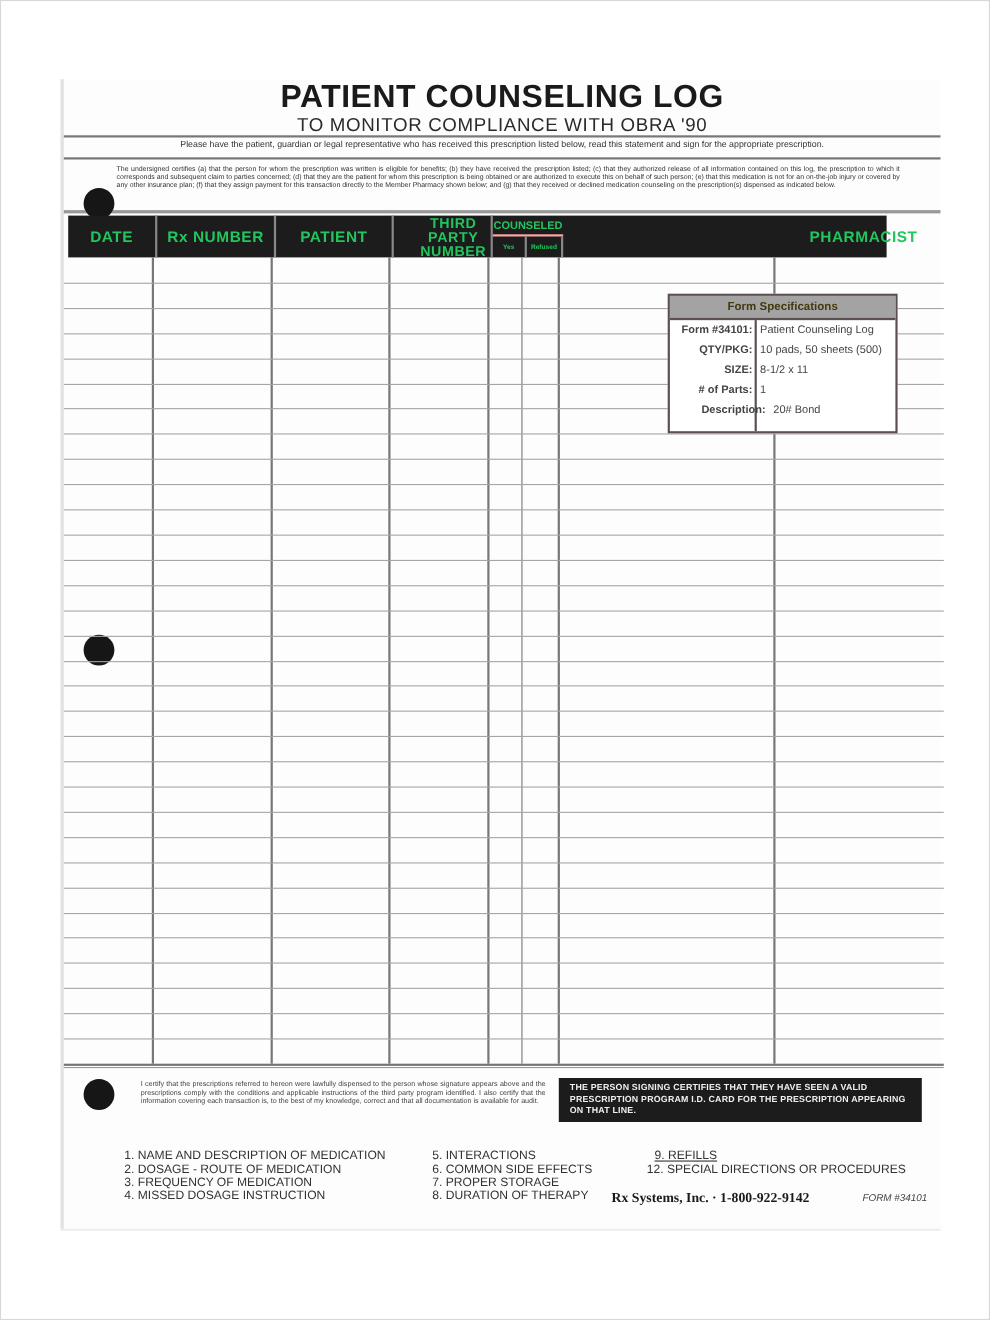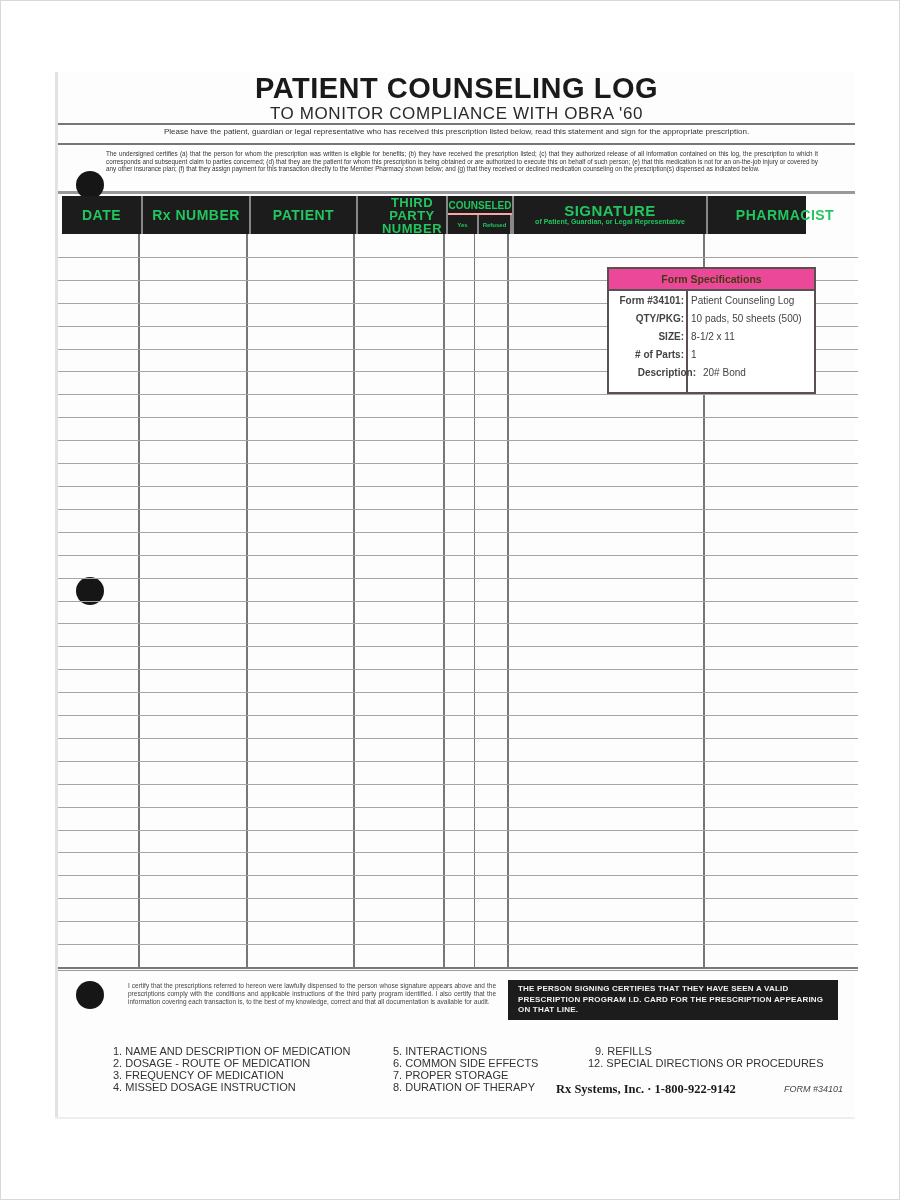--- a/index.html
+++ b/index.html
@@ -18,21 +18,21 @@
     .th { position: absolute; top: 0; height: 38px; display: flex; align-items: center; justify-content: center; font-weight: bold; font-size: 14px; letter-spacing: 0.5px; border-right: 2px solid #888; text-align: center; }
     .th.two { flex-direction: column; line-height: 13px; font-size: 13px; }
     .th .small { font-size: 7px; letter-spacing: 0; font-weight: bold; line-height: 9px; }
     .counsel-top { position: absolute; top: 2px; height: 17px; display: flex; align-items: center; justify-content: center; font-size: 10px; font-weight: bold; border-bottom: 2px solid #fca5a5; }
     .counsel-sub { position: absolute; top: 19px; height: 19px; display: flex; align-items: center; justify-content: center; font-size: 6px; font-weight: bold; border-right: 2px solid #888; }
     .grid { position: absolute; left: 0; top: 162px; width: 800px; height: 733px; }
     .row-line { position: absolute; left: 0; width: 100%; height: 1px; background: #a5a5a5; }
     .col-line { position: absolute; top: 0; width: 2px; height: 100%; background: #777; }
     .grid-bottom { position: absolute; left: 0; top: 895px; width: 800px; height: 4px; border-top: 2px solid #777; border-bottom: 1px solid #999; }
     .specs { position: absolute; left: 549px; top: 195px; width: 209px; height: 127px; background: #ffffff; border: 2px solid #5a5050; }
-    .specs-head { height: 22px; background: #ec4899; border-bottom: 2px solid #5a5050; font-size: 10.5px; font-weight: bold; color: #443a10; display: flex; align-items: center; justify-content: center; }
+    .specs-head { height: 22px; background: #a3a3a3; border-bottom: 2px solid #5a5050; font-size: 10.5px; font-weight: bold; color: #443a10; display: flex; align-items: center; justify-content: center; }
     .specs-body { position: relative; height: 101px; }
     .specs-divider { position: absolute; left: 77px; top: 0; width: 2px; height: 101px; background: #5a5050; }
     .spec-row { position: absolute; left: 0; width: 100%; height: 18px; font-size: 10px; color: #444; }
     .spec-k { position: absolute; right: 130px; text-align: right; font-weight: bold; }
     .spec-v { position: absolute; left: 82px; }
     .footer-cert { position: absolute; left: 70px; top: 910px; width: 368px; font-size: 6.5px; line-height: 8px; color: #444; text-align: justify; }
     .notice { position: absolute; left: 450px; top: 908px; width: 330px; height: 40px; background: #1c1c1c; color: #f0f0f0; font-size: 8px; font-weight: bold; line-height: 10.5px; padding: 4px 10px; letter-spacing: 0.2px; }
     .counsel-intro { position: absolute; left: 28px; top: 958px; font-size: 11.6px; color: #333; white-space: nowrap; }
     .list { position: absolute; font-size: 11px; line-height: 12px; color: #333; }
     .list div { white-space: nowrap; }
@@ -41,21 +41,21 @@
   </style>
 </head>
 <body>
 
 <div class="frame"></div>
 <div class="page-bottom"></div>
 
 <div class="page">
 
   <div class="title">PATIENT COUNSELING LOG</div>
-  <div class="subtitle">TO MONITOR COMPLIANCE WITH OBRA '60</div>
+  <div class="subtitle">TO MONITOR COMPLIANCE WITH OBRA '90</div>
 
   <div class="hr" style="top:51px;"></div>
   <div class="instr">Please have the patient, guardian or legal representative who has received this prescription listed below, read this statement and sign for the appropriate prescription.</div>
   <div class="hr" style="top:71px;"></div>
   <div class="certify">The undersigned certifies (a) that the person for whom the prescription was written is eligible for benefits; (b) they have received the prescription listed; (c) that they authorized release of all information contained on this log, the prescription to which it corresponds and subsequent claim to parties concerned; (d) that they are the patient for whom this prescription is being obtained or are authorized to execute this on behalf of such person; (e) that this medication is not for an on-the-job injury or covered by any other insurance plan; (f) that they assign payment for this transaction directly to the Member Pharmacy shown below; and (g) that they received or declined medication counseling on the prescription(s) dispensed as indicated below.</div>
   <div class="hr" style="top:119px; height:3px; background:#999;"></div>
 
   <div class="hole" style="left:18px; top:99px;"></div>
   <div class="hole" style="left:18px; top:505px;"></div>
   <div class="hole" style="left:18px; top:909px;"></div>
@@ -70,24 +70,20 @@
     <div class="th" style="left:189px; width:107px;">
         <span>PATIENT</span>
       </div>
     <div class="th two" style="left:296px; width:90px;padding-left:20px;">
       <span>THIRD PARTY</span>
       <span>NUMBER</span>
     </div>
     <div class="counsel-top" style="left:386px; width:64px;">COUNSELED</div>
     <div class="counsel-sub" style="left:386px; width:31px;">Yes</div>
     <div class="counsel-sub" style="left:417px; width:33px;">Refused</div>
-    <div class="th two" style="left:450px; width:196px; border-left:2px solid #888;">
-      <span style="font-size:15px;">SIGNATURE</span>
-      <span class="small">of Patient, Guardian, or Legal Representative</span>
-    </div>
     <div class="th" style="left:646px; width:154px; border-right:none;">
         <span>PHARMACIST</span>
       </div>
   </div>
 
   <div class="grid" id="grid">
     <div class="col-line" style="left:80px;"></div>
     <div class="col-line" style="left:188px;"></div>
     <div class="col-line" style="left:295px;"></div>
     <div class="col-line" style="left:385px;"></div>
@@ -165,19 +161,19 @@
     <div>3. FREQUENCY OF MEDICATION</div>
     <div>4. MISSED DOSAGE INSTRUCTION</div>
   </div>
   <div class="list" style="left:335px; top:973px;">
     <div>5. INTERACTIONS</div>
     <div>6. COMMON SIDE EFFECTS</div>
     <div>7. PROPER STORAGE</div>
     <div>8. DURATION OF THERAPY</div>
   </div>
   <div class="list" style="left:530px; top:973px;">
-    <div style="padding-left:7px;">9. REFILLS</div>
+    <div style="padding-left:7px;text-decoration:underline;">9. REFILLS</div>
     <div>12. SPECIAL DIRECTIONS OR PROCEDURES</div>
   </div>
 
   <div class="company">Rx Systems, Inc.  ·  1-800-922-9142</div>
   <div class="formno">FORM #34101</div>
 </div>
 
 </body></html>

